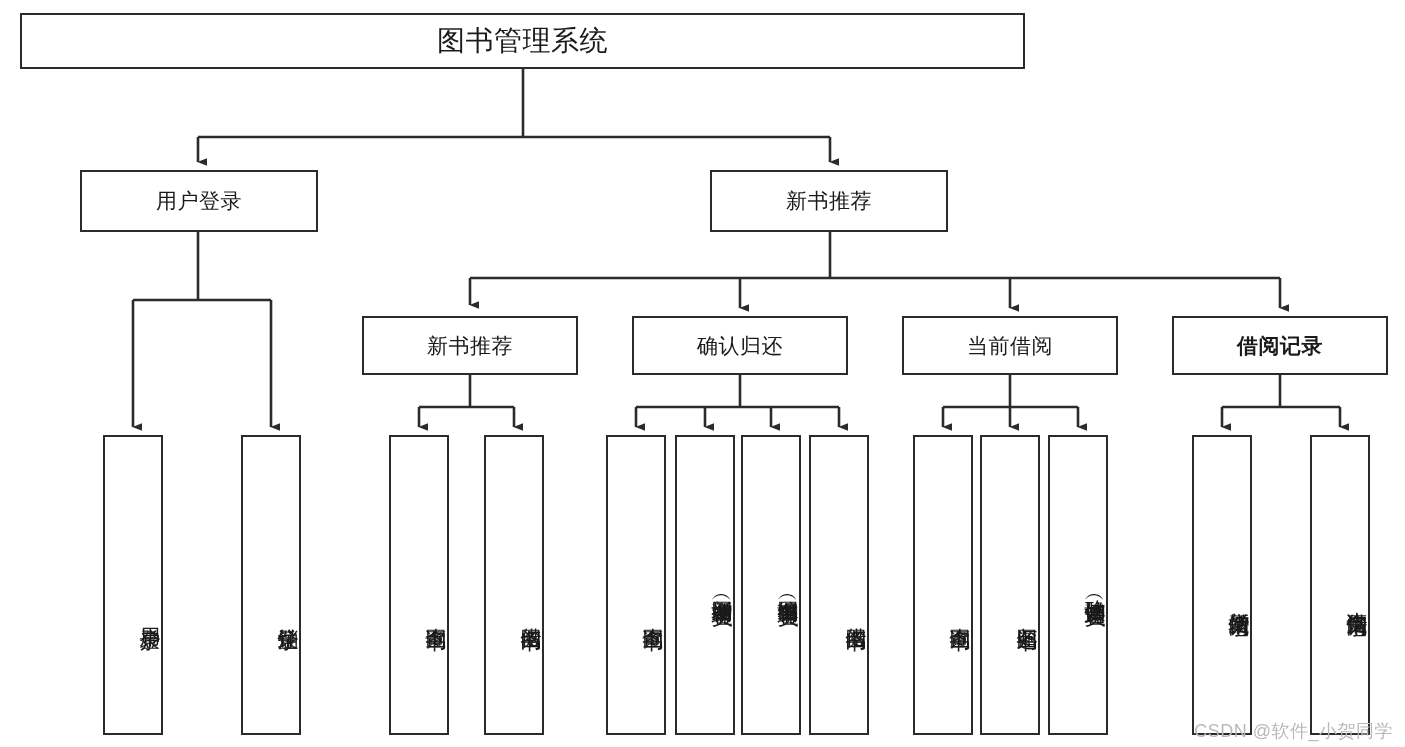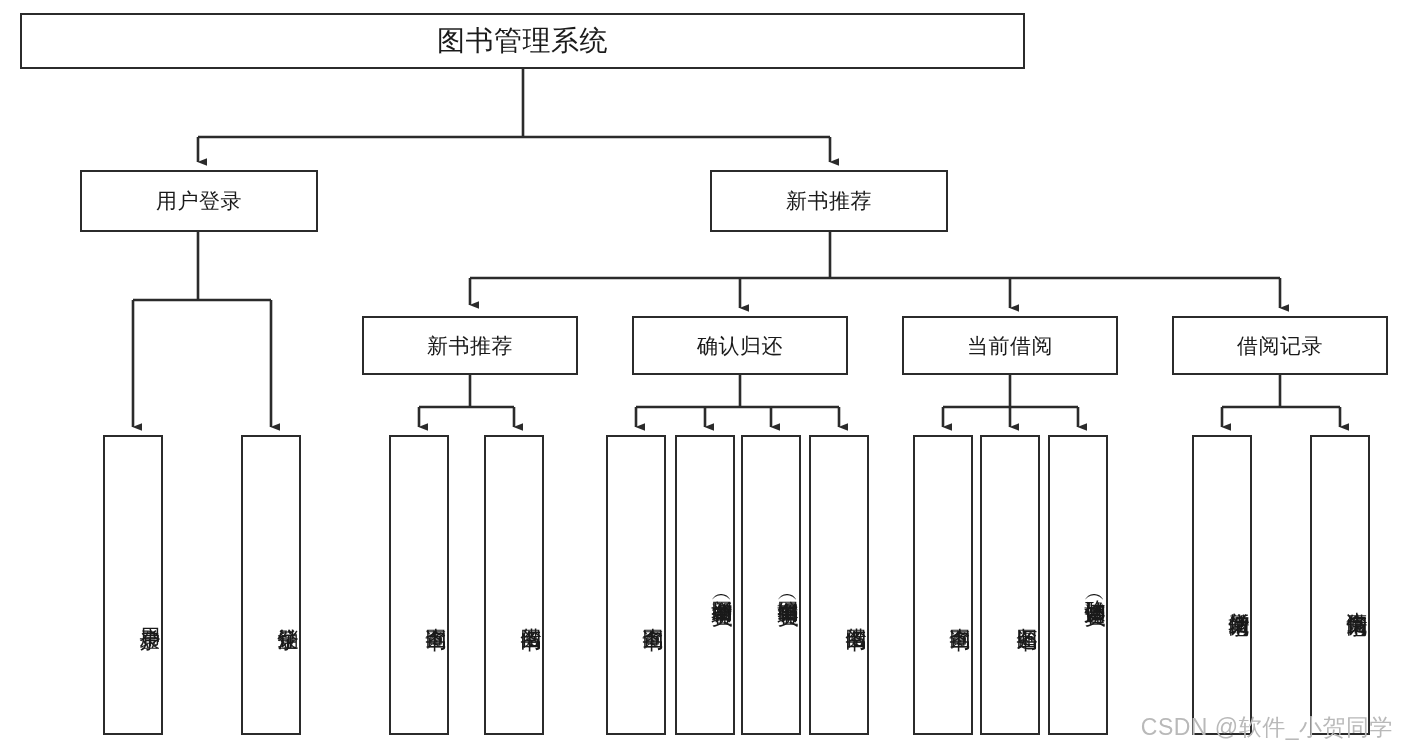--- a/index.html
+++ b/index.html
@@ -58,21 +58,21 @@
   .node-v.pad-mid {
     padding-top: 56px;
   }
   .node-v.pad-small {
     padding-top: 26px;
   }
   .watermark {
     position: absolute;
     right: 12px;
     bottom: 4px;
-    font-size: 23px;
+    font-size: 18px;
     color: #b9b9b9;
     letter-spacing: 0.5px;
     white-space: nowrap;
   }
 </style>
 </head>
 <body>
 
 <div id="diagram-root">
 
@@ -143,21 +143,21 @@
 
   <div class="node-box node-h" style="left:362px; top:316px; width:216px; height:59px;">
     <span>新书推荐</span>
   </div>
   <div class="node-box node-h" style="left:632px; top:316px; width:216px; height:59px;">
     <span>确认归还</span>
   </div>
   <div class="node-box node-h" style="left:902px; top:316px; width:216px; height:59px;font-family:Liberation Mono, monospace;">
     <span>当前借阅</span>
   </div>
-  <div class="node-box node-h" style="left:1172px; top:316px; width:216px; height:59px;">
+  <div class="node-box node-h" style="left:1172px; top:316px; width:216px; height:59px;font-weight:bold;">
     <span>借阅记录</span>
   </div>
 
   <div class="node-box node-v pad-mid" style="left:103px; top:435px; width:60px; height:300px;">
     <span>用户登录</span>
   </div>
   <div class="node-box node-v pad-mid" style="left:241px; top:435px; width:60px; height:300px;">
     <span>注销登录</span>
   </div>
 

